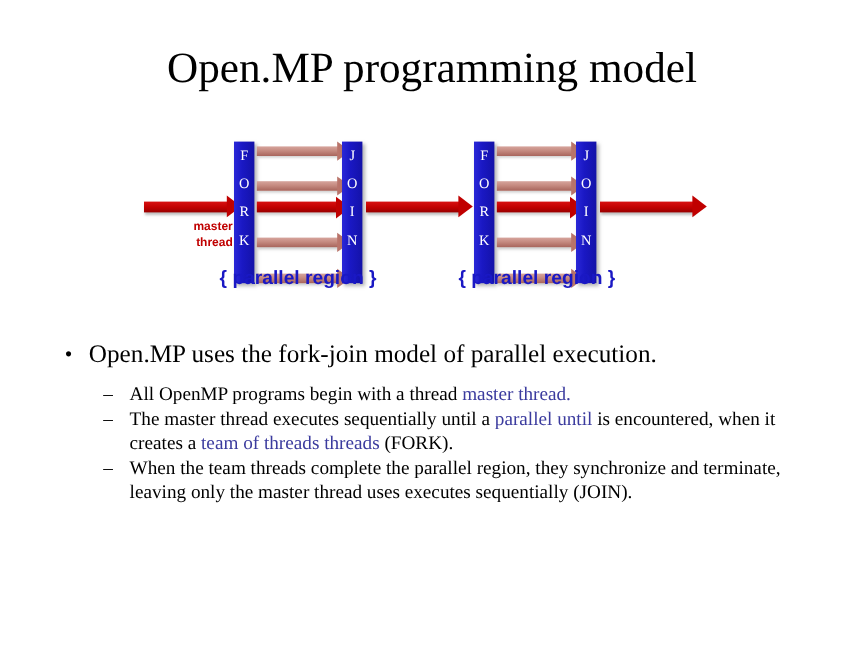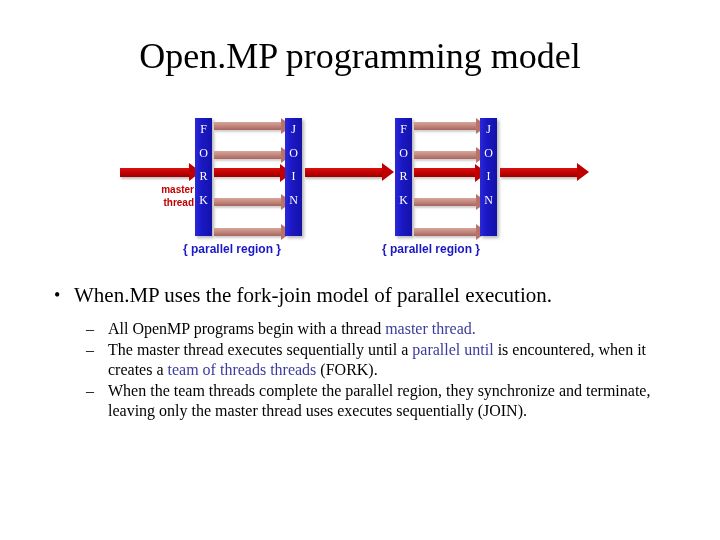--- a/index.html
+++ b/index.html
@@ -135,23 +135,23 @@
     width: 72px;
     text-align: right;
     font-family: "Liberation Sans", "DejaVu Sans", sans-serif;
     font-size: 10px;
     line-height: 13px;
     font-weight: bold;
     color: #c00000;
   }
   .label-region {
     position: absolute;
-    top: 136px;
+    top: 120px;
     font-family: "Liberation Sans", "DejaVu Sans", sans-serif;
-    font-size: 12px;
+    font-size: 16px;
     line-height: 16px;
     font-weight: bold;
     color: #1a18c4;
     white-space: nowrap;
   }
   #region-label-1 { left: 73px; }
   #region-label-2 { left: 272px; }
 
   
   #body {
@@ -260,21 +260,21 @@
 
   <div class="label-region" id="region-label-2">{ parallel region }</div>
 
   <div class="red-arrow" id="tail-arrow"></div>
 </div>
 
 <div id="body">
 
   <div class="bullet-l1">
     <span class="marker">•</span>
-    <span>When.MP uses the fork-join model of parallel execution.</span>
+    <span>Open.MP uses the fork-join model of parallel execution.</span>
   </div>
 
   <div class="sub-list">
 
     <div class="bullet-l2">
       <span class="marker">–</span>
       <span><span>All OpenMP programs begin with a thread </span><span class="hl">master thread.</span></span>
     </div>
 
     <div class="bullet-l2">

